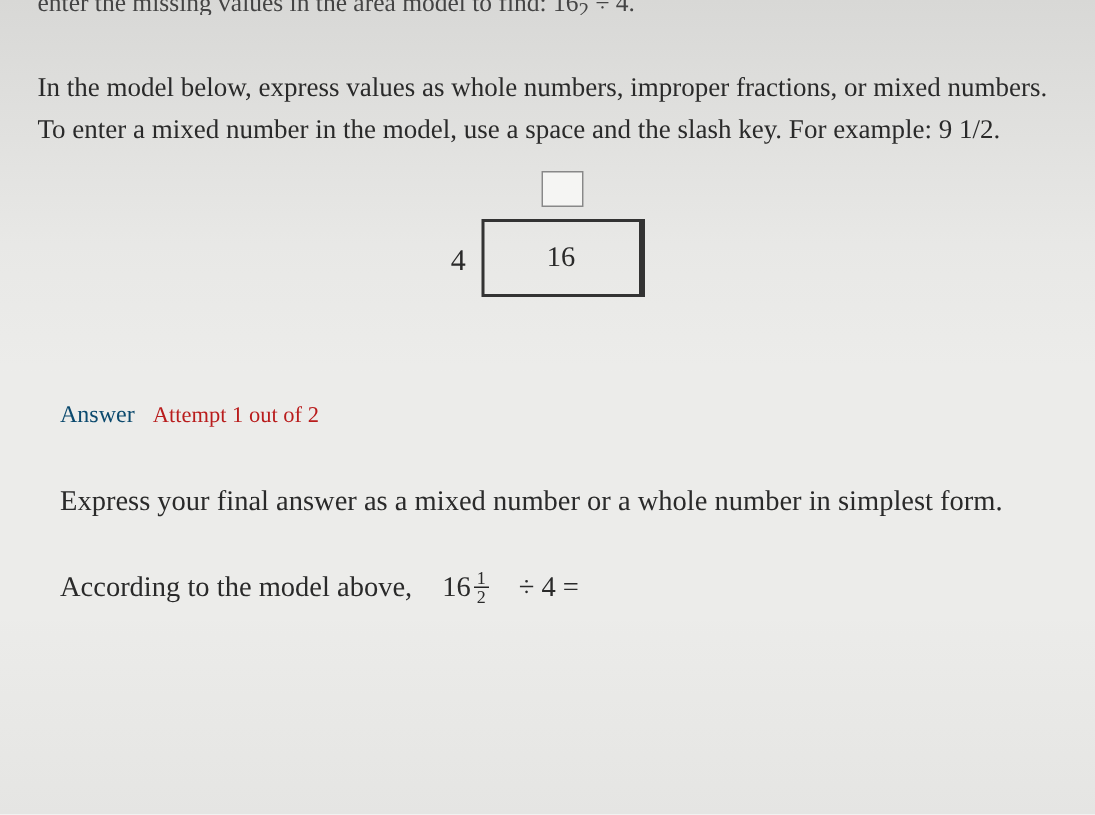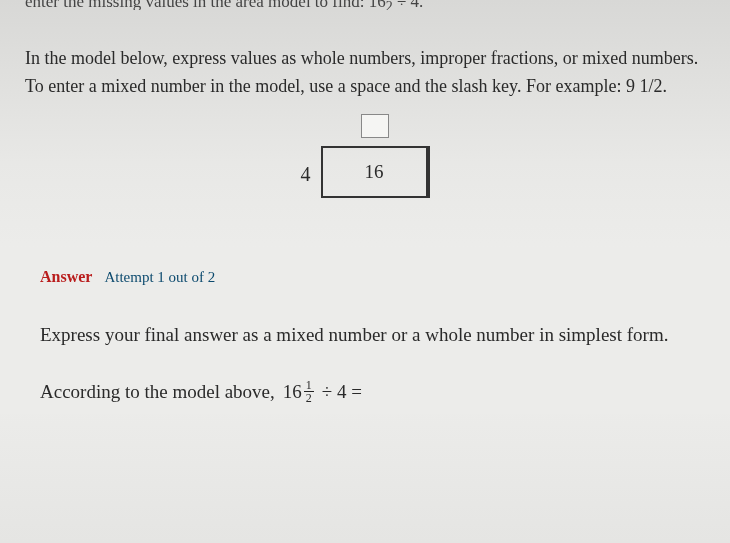--- a/index.html
+++ b/index.html
@@ -86,39 +86,39 @@
       margin-left: -25px;
       margin-right: -25px;
       padding-left: 40px;
       padding-right: 40px;
     }
     .answer-header {
       font-size: 16px;
       margin-bottom: 35px;
     }
     .answer-label {
-      font-weight: bold;
-      color: #b91c1c;
+      font-weight: normal;
+      color: #0c4a6e;
       margin-top: 16px;
     }
     .attempt {
-      color: #0c4a6e;
+      color: #b91c1c;
       font-size: 15px;
       margin-left: 8px;
     }
     .final-instruction {
       font-size: 19px;
       line-height: 1.5;
       margin-bottom: 30px;
     }
     .equation-line {
       font-size: 19px;
       display: flex;
       align-items: center;
-      gap: 8px;
+      gap: 20px;
     }
     .mixed-frac {
       display: inline-flex;
       align-items: center;
     }
     .whole {
       font-size: 19px;
     }
     .frac {
       display: inline-flex;

